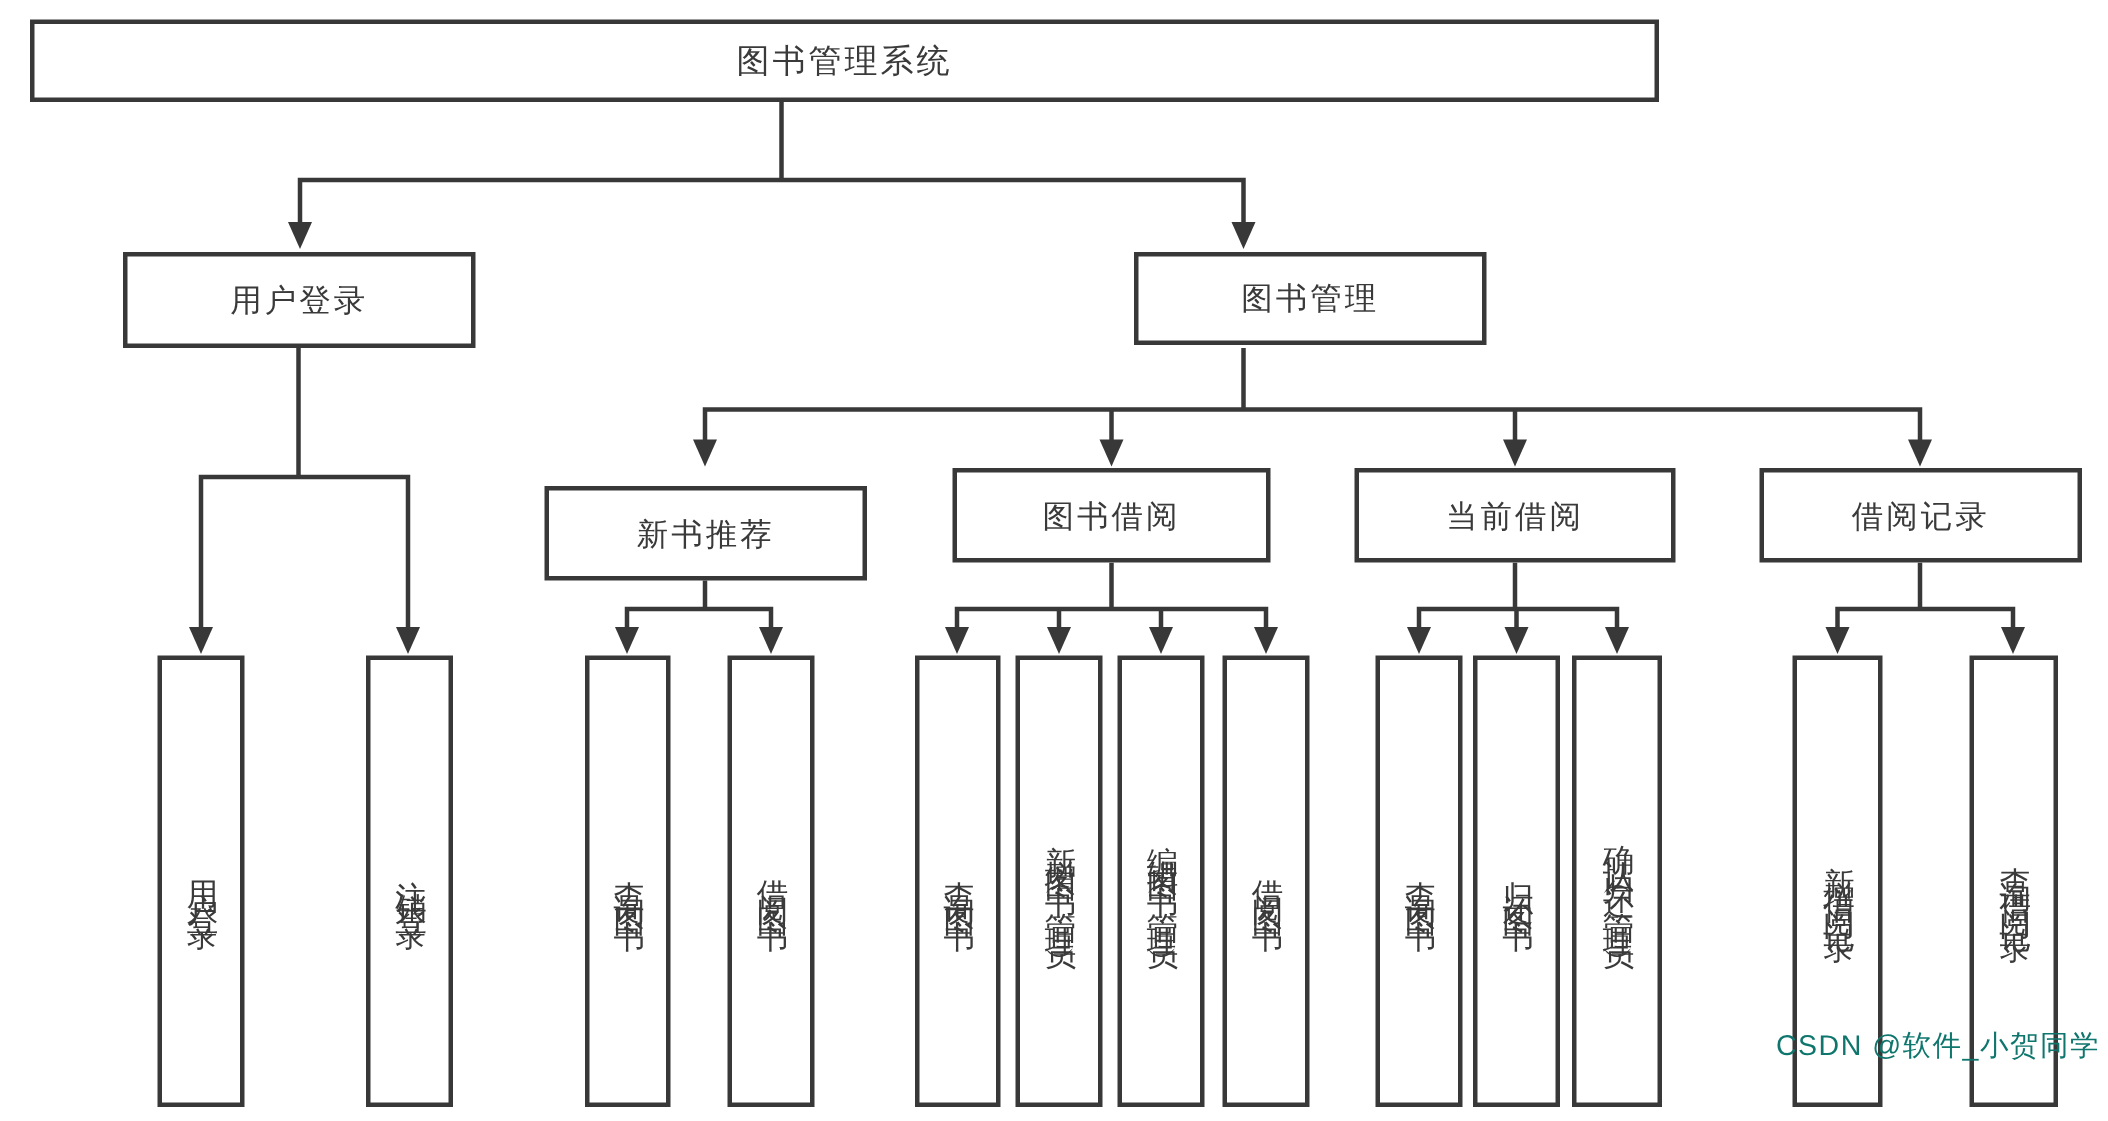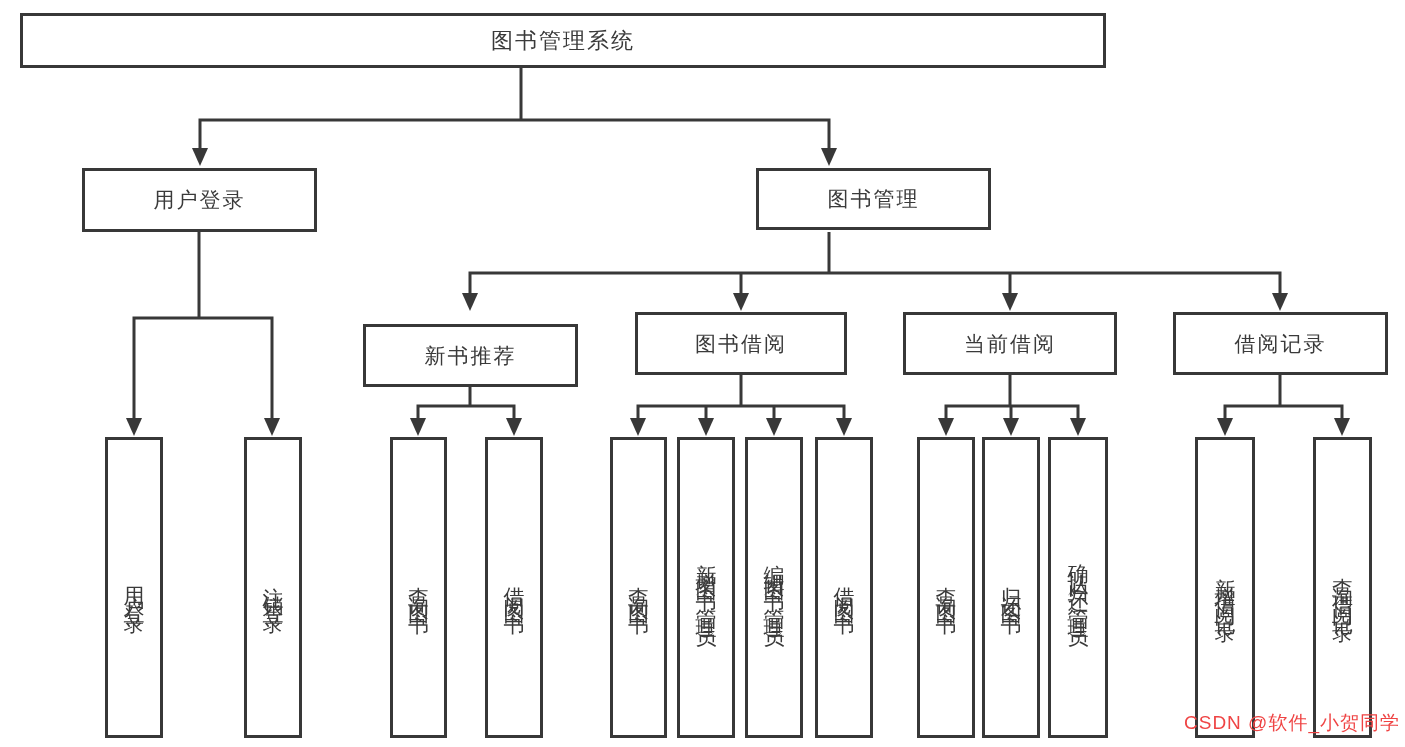--- a/index.html
+++ b/index.html
@@ -44,24 +44,24 @@
     text-orientation: mixed;
     font-size: 21px;
     line-height: 1.15;
     letter-spacing: 9px;
     color: #3a3a3a;
     white-space: nowrap;
   }
   .watermark {
     position: absolute;
     left: 1184px;
-    top: 710px;
+    top: 684px;
     font-size: 19px;
     letter-spacing: 1px;
-    color: #ef4444;
+    color: #0f766e;
     white-space: nowrap;
     z-index: 5;
   }
 </style>
 </head>
 <body>
 
 <div class="stage">
 
   <svg class="connectors" viewBox="0 0 1405 747" xmlns="http://www.w3.org/2000/svg" fill="none" stroke="#383838" stroke-width="3">

